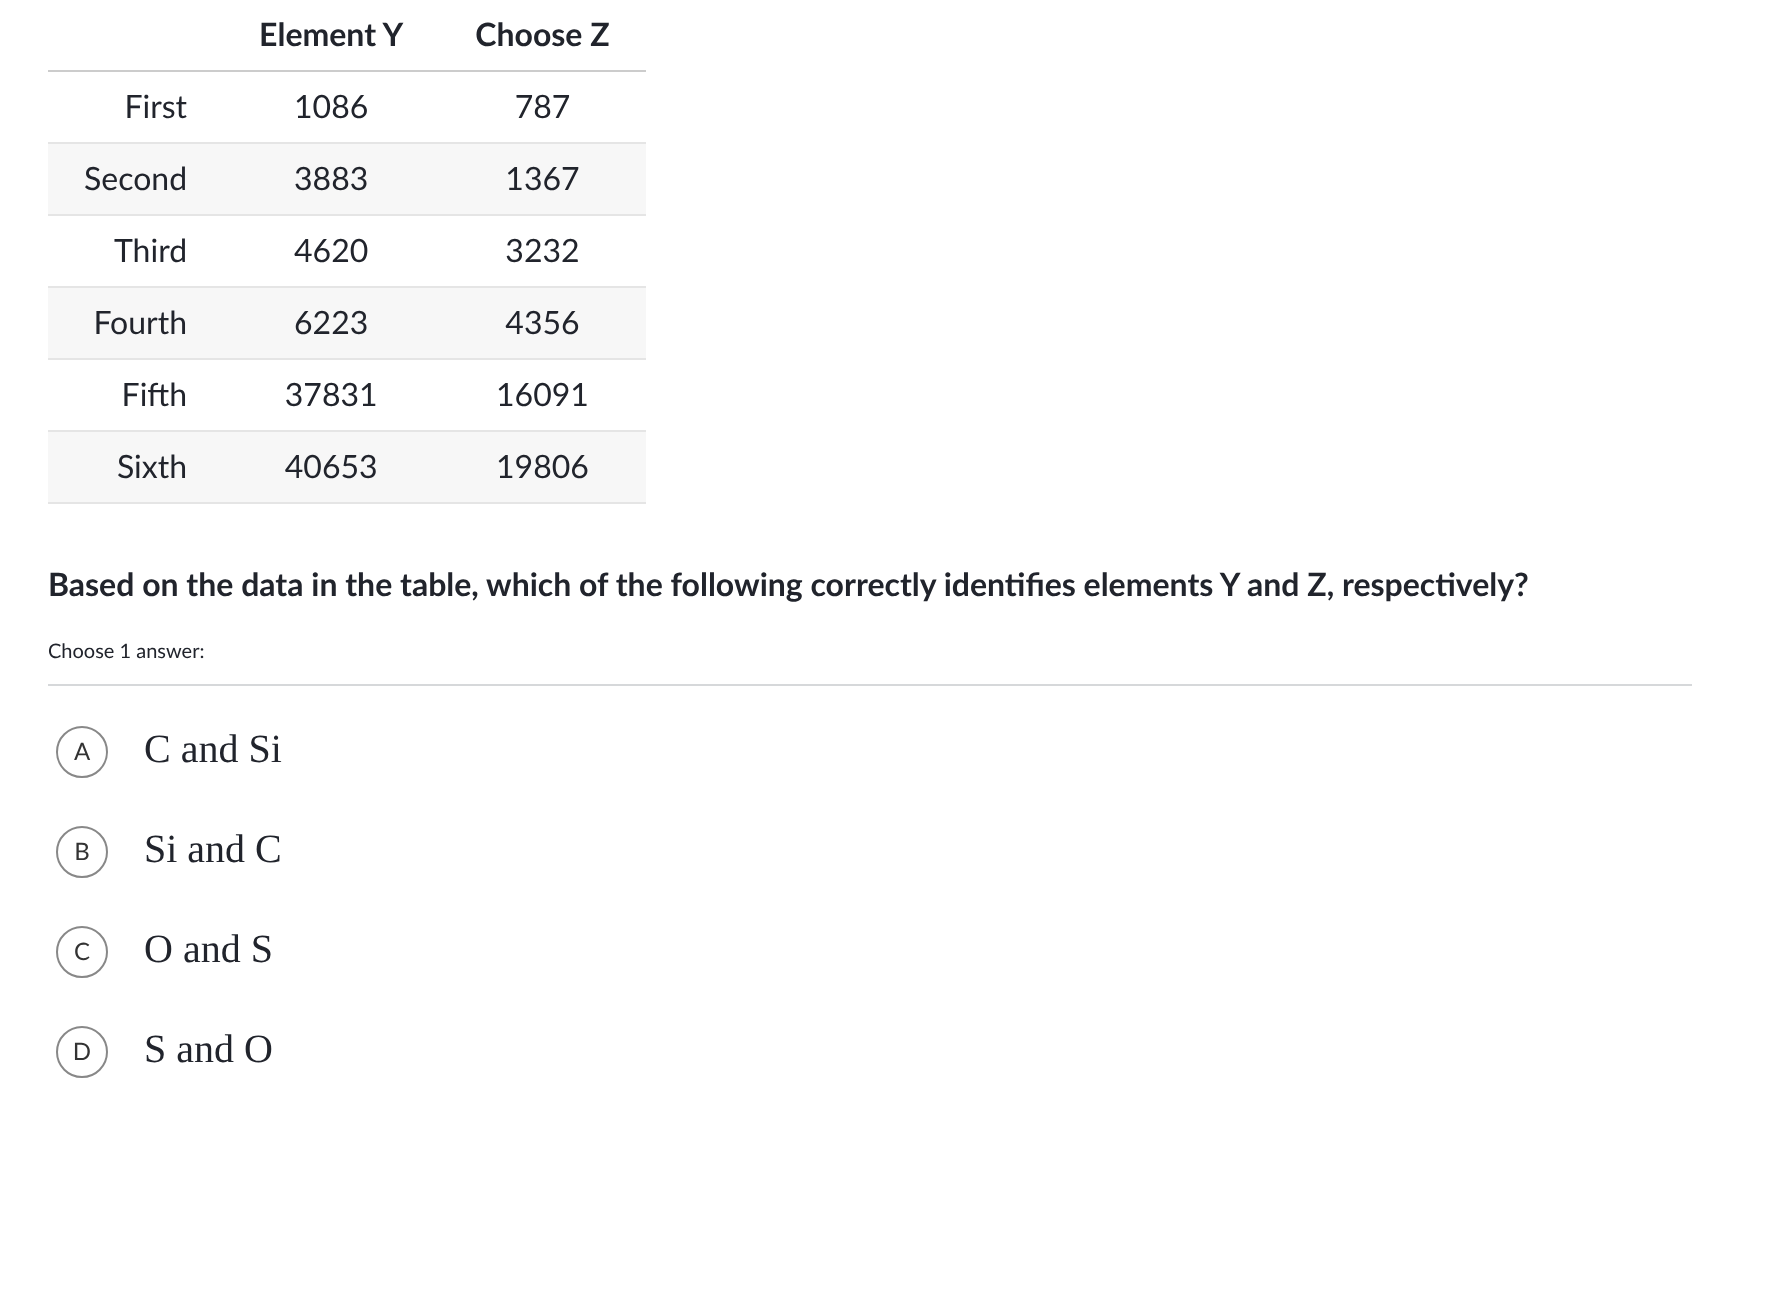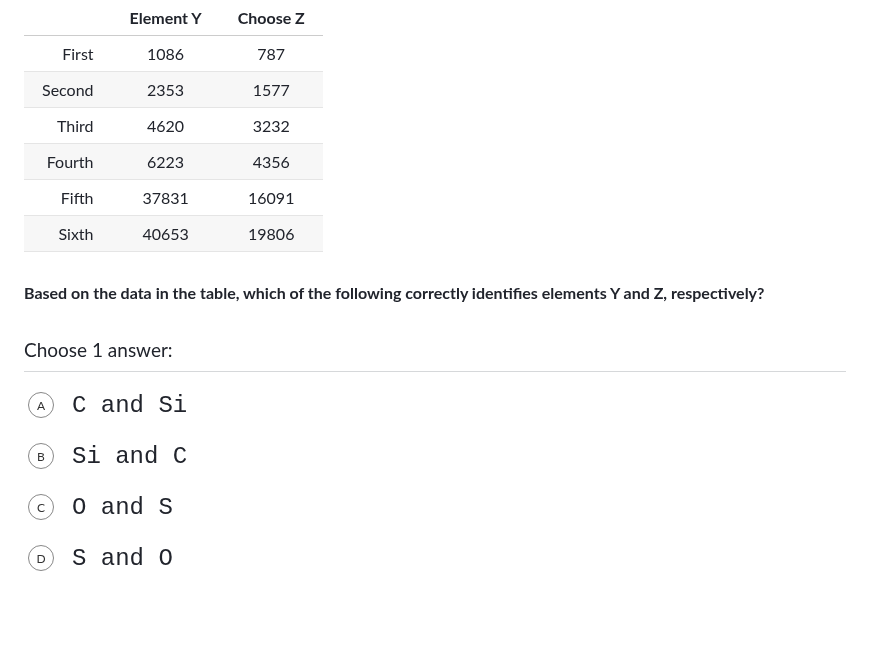--- a/index.html
+++ b/index.html
@@ -36,22 +36,22 @@
     text-align: right;
   }
   .question {
     margin-top: 30px;
     font-size: 16px;
     font-weight: 700;
     line-height: 1.35;
     max-width: 820px;
   }
   .choose {
-    margin-top: 34px;
-    font-size: 19px;
+    margin-top: 16px;
+    font-size: 10px;
     font-weight: 400;
   }
   .divider {
     margin-top: 10px;
     border: none;
     border-top: 1px solid #d6d8da;
   }
   .options {
     margin-top: 6px;
   }
@@ -68,22 +68,22 @@
     border: 1.5px solid #888;
     display: flex;
     align-items: center;
     justify-content: center;
     font-size: 12px;
     color: #333;
     margin-right: 18px;
     flex-shrink: 0;
   }
   .option .label {
-    font-size: 24px;
-    font-family: Liberation Mono, monospace;
+    font-size: 20px;
+    font-family: Liberation Serif, serif;
   }
 </style>
 </head>
 <body>
 
 <div class="container">
 
   <table class="data">
     <thead>
       <tr>
@@ -93,22 +93,22 @@
       </tr>
     </thead>
     <tbody>
       <tr>
         <td>First</td>
         <td>1086</td>
         <td>787</td>
       </tr>
       <tr>
         <td>Second</td>
-        <td>2353</td>
-        <td>1577</td>
+        <td>3883</td>
+        <td>1367</td>
       </tr>
       <tr>
         <td>Third</td>
         <td>4620</td>
         <td>3232</td>
       </tr>
       <tr>
         <td>Fourth</td>
         <td>6223</td>
         <td>4356</td>

